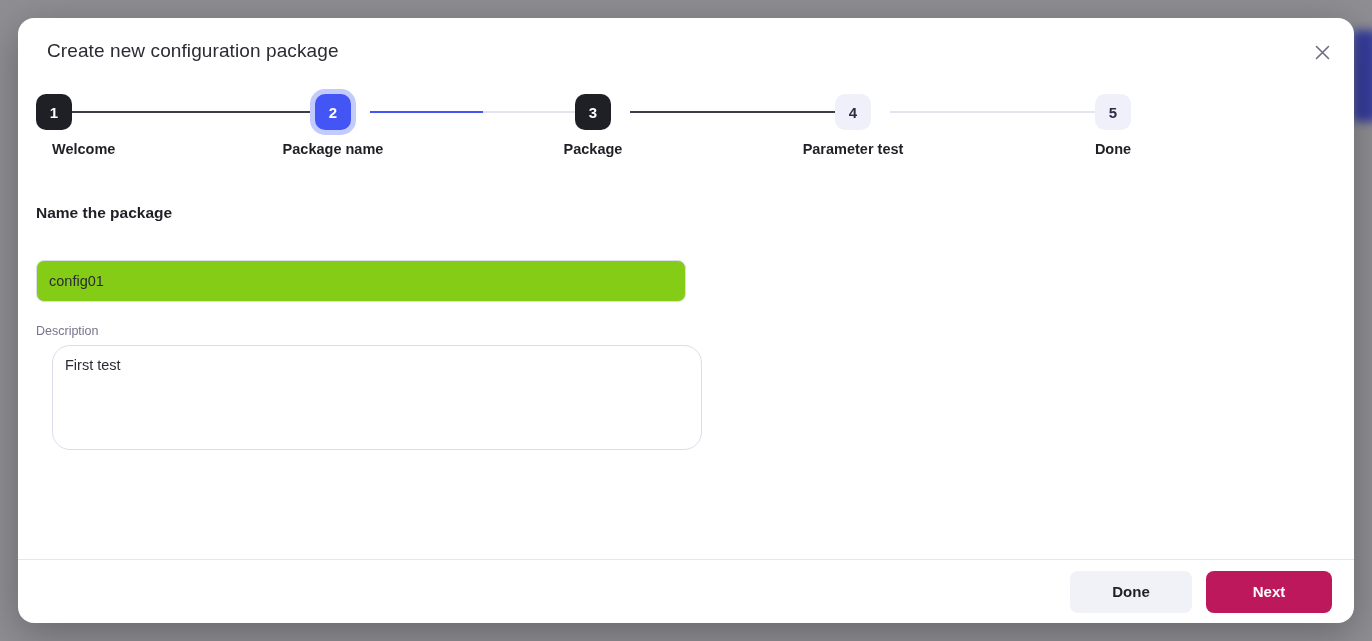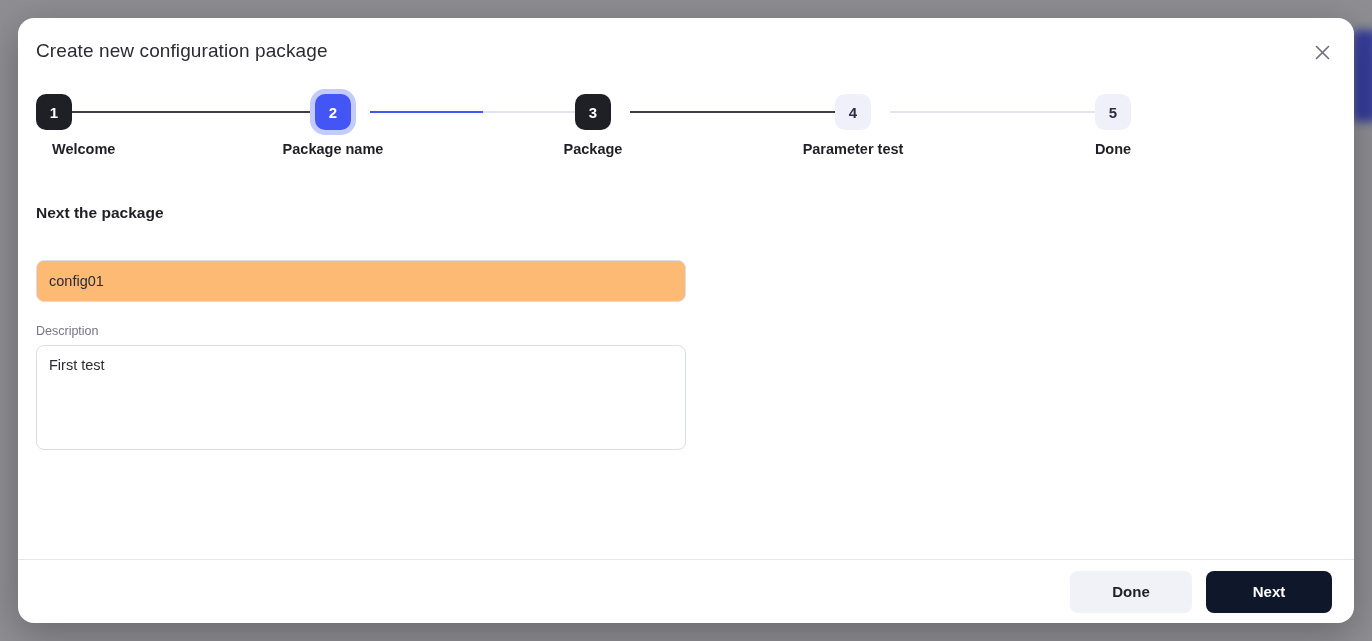--- a/index.html
+++ b/index.html
@@ -47,21 +47,21 @@
     overflow: hidden;
   }
 
   
   #modal-header {
     position: relative;
     height: 72px;
   }
   #modal-title {
     position: absolute;
-    left: 18px;
+    left: 29px;
     top: 22px;
     font-size: 19px;
     color: #2b2b33;
     letter-spacing: .1px;
   }
   #close-button {
     position: absolute;
     right: 16px;
     top: 18px;
     width: 32px;
@@ -152,38 +152,39 @@
 
   #package-name-input {
     width: 650px;
     height: 42px;
     padding: 8px 12px;
     border: 1px solid #dcdcec;
     border-radius: 8px;
     font-family: "Liberation Sans", sans-serif;
     font-size: 14.5px;
     color: #2b2b33;
-    background: #fdba74;
+    background: #84cc16;
     outline: none;
   }
 
   #description-field { margin-top: 22px; }
   #description-input {
     width: 650px;
     height: 105px;
     padding: 10px 12px;
     border: 1px solid #dcdcec;
-    border-radius: 8px;
+    border-radius: 18px;
     font-family: "Liberation Sans", sans-serif;
     font-size: 14.5px;
     color: #2b2b33;
     background: #fff;
     resize: none;
     outline: none;
     line-height: 1.35;
+    margin-left: 16px;
   }
 
   
   #modal-footer {
     position: absolute;
     left: 0;
     bottom: 0;
     width: 100%;
     height: 64px;
     border-top: 1px solid #e6e6f2;
@@ -202,21 +203,21 @@
     font-weight: 700;
     cursor: pointer;
   }
   #back-button {
     width: 122px;
     background: #f1f1f8;
     color: #1f1f26;
   }
   #next-button {
     width: 126px;
-    background: #0f172a;
+    background: #be185d;
     color: #ffffff;
   }
 </style>
 </head>
 <body>
 
 <div id="backdrop-layer">
   <div id="backdrop-blue-blob"></div>
 </div>
 
@@ -270,21 +271,21 @@
     </div>
 
     <div class="step" style="left:1059px; width:59px;">
       <div class="step-box upcoming" style="left:0;">5</div>
       <div class="step-label center">Done</div>
     </div>
 
   </div>
 
   <div id="form-area">
-    <div id="section-heading">Next the package</div>
+    <div id="section-heading">Name the package</div>
 
     <div class="field">
       <input id="package-name-input" type="text" value="config01" style="">
     </div>
 
     <div class="field" id="description-field">
       <label class="field-label">Description</label>
       <textarea id="description-input" style="">First test</textarea>
     </div>
   </div>

